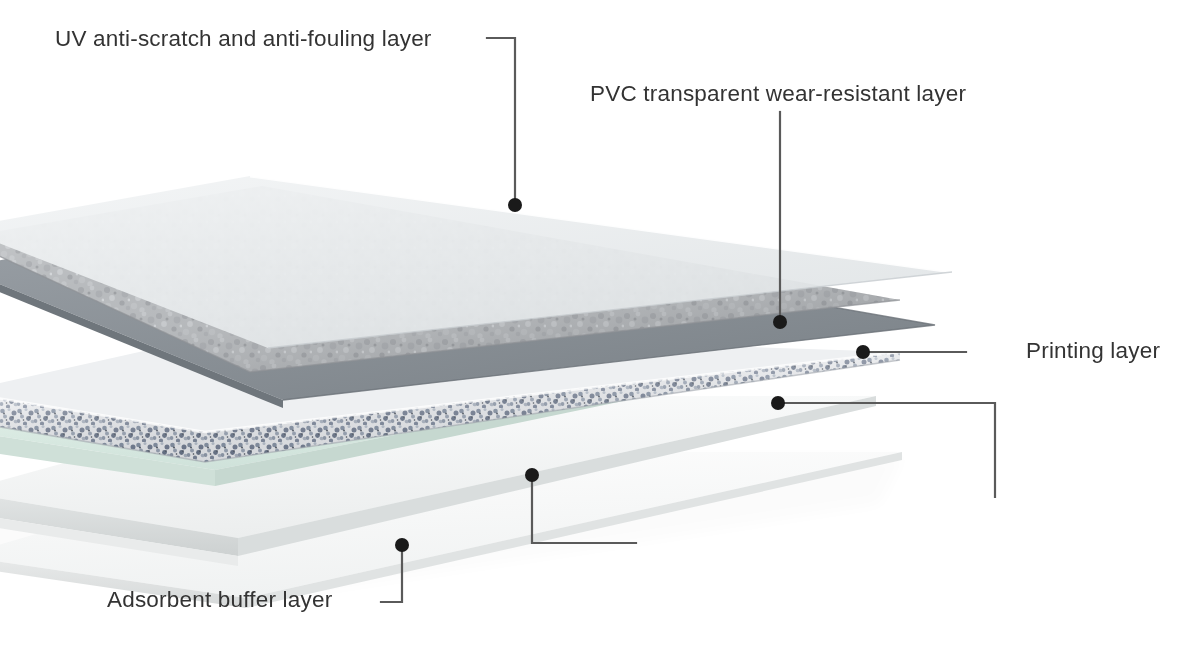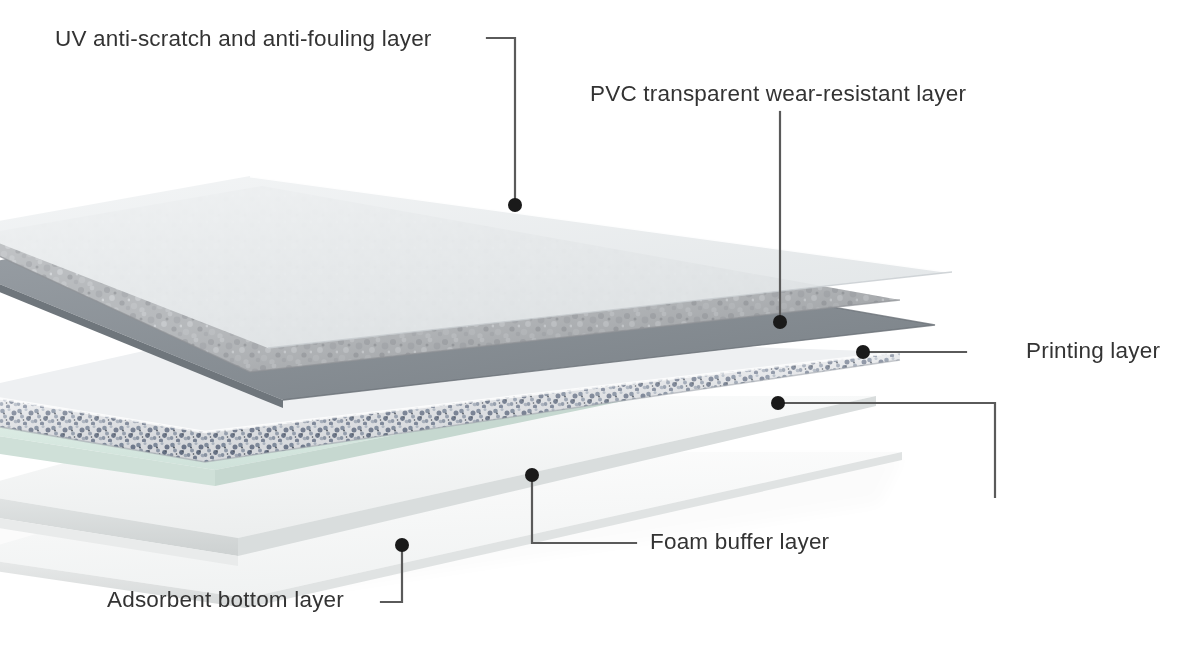--- a/index.html
+++ b/index.html
@@ -197,16 +197,15 @@
     </g>
   </svg>
 
   <div class="label" style="left:55px;  top:28px;">UV anti-scratch and anti-fouling layer</div>
 
   <div class="label" style="left:590px; top:83px;">PVC transparent wear-resistant layer</div>
 
   <div class="label" style="left:978px; top:340px;margin-left:48px;">Printing layer</div>
 
 
-  <div class="label" style="left:650px; top:531px;">Foam buffer layer</div>
-
-  <div class="label" style="left:107px; top:589px;">Adsorbent bottom layer</div>
+
+  <div class="label" style="left:107px; top:589px;">Adsorbent buffer layer</div>
 </div>
 
 </body></html>

